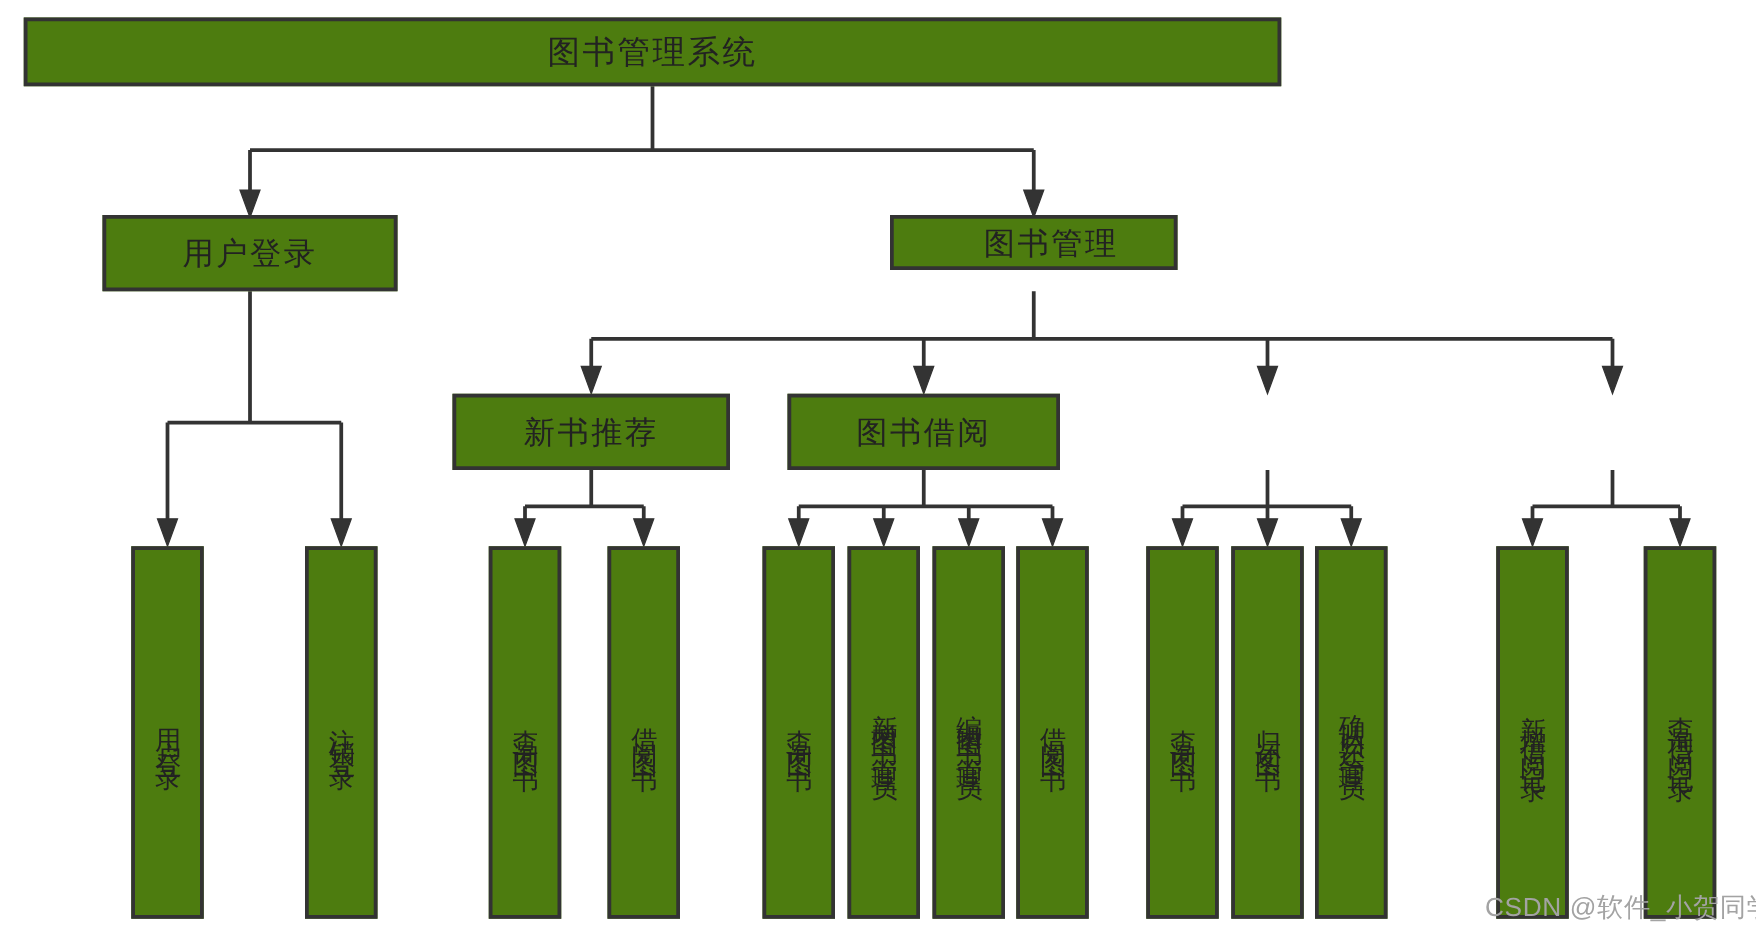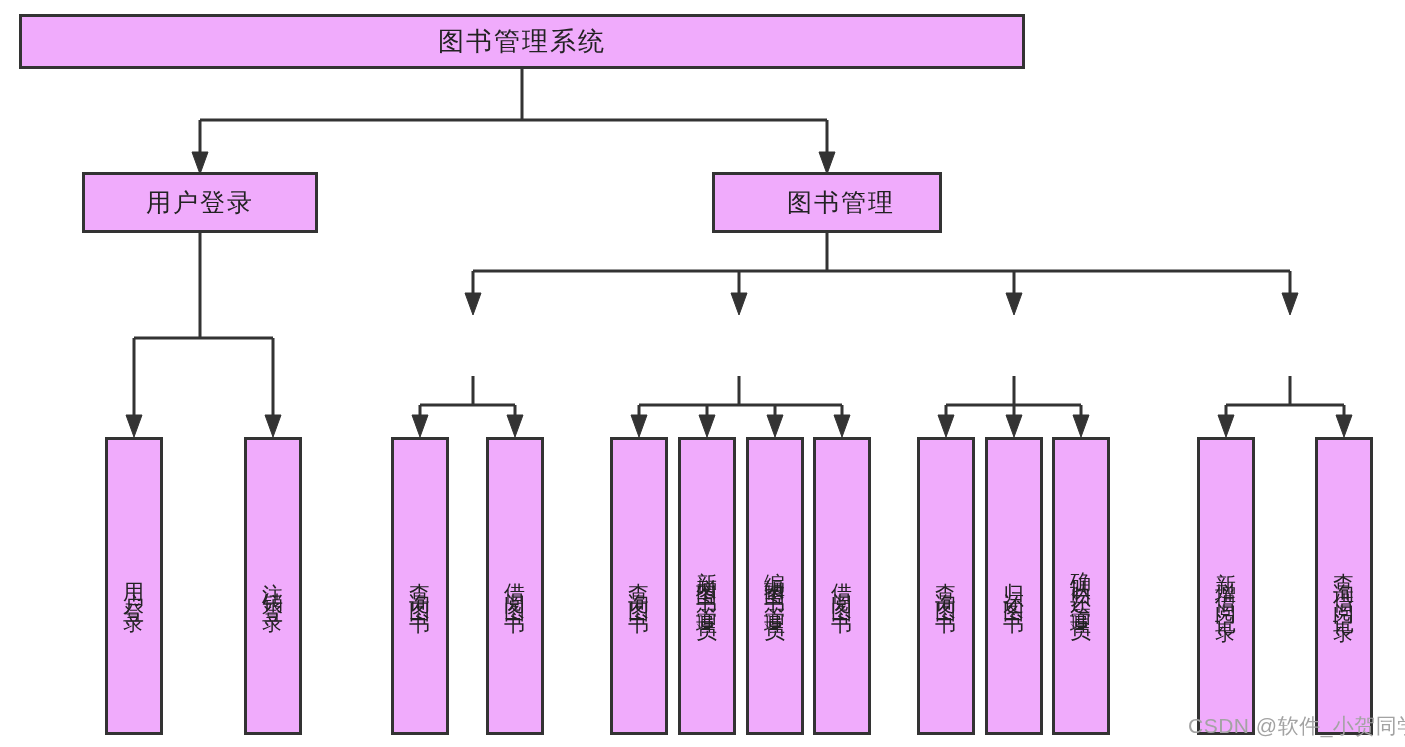--- a/index.html
+++ b/index.html
@@ -28,21 +28,21 @@
   }
   .connectors polygon {
     fill: #333333;
     stroke: #333333;
     stroke-width: 1;
   }
   .node {
     position: absolute;
     box-sizing: border-box;
     border: 3px solid #333333;
-    background: #f0abfc;
+    background: #4d7c0f;
     display: flex;
     align-items: center;
     justify-content: center;
     color: #222222;
     text-align: center;
     z-index: 2;
   }
   .node.h {
     font-size: 25px;
     letter-spacing: 2px;
@@ -121,22 +121,24 @@
     <g>
       <path d="M1290 376 V405 M1226 405 H1344 M1226 405 V419 M1344 405 V419"></path>
       <polygon points="1218,415 1234,415 1226,437"></polygon>
       <polygon points="1336,415 1352,415 1344,437"></polygon>
     </g>
   </svg>
 
   <div class="node h root" style="left:19px; top:14px; width:1006px; height:55px;">图书管理系统</div>
 
   <div class="node h" style="left:82px; top:172px; width:236px; height:61px;">用户登录</div>
-  <div class="node h" style="left:712px; top:172px; width:230px; height:61px;padding-left:28px;">图书管理</div>
+  <div class="node h" style="left:712px; top:172px; width:230px; height:44px;padding-left:28px;">图书管理</div>
 
+  <div class="node h" style="left:362px; top:315px; width:222px; height:61px;">新书推荐</div>
+  <div class="node h" style="left:630px; top:315px; width:218px; height:61px;">图书借阅</div>
 
   <div class="node v" style="left:105px; top:437px; width:58px; height:298px;">用户登录</div>
   <div class="node v" style="left:244px; top:437px; width:58px; height:298px;">注销登录</div>
 
   <div class="node v" style="left:391px; top:437px; width:58px; height:298px;">查询图书</div>
   <div class="node v" style="left:486px; top:437px; width:58px; height:298px;">借阅图书</div>
 
   <div class="node v" style="left:610px; top:437px; width:58px; height:298px;">查询图书</div>
   <div class="node v long" style="left:678px; top:437px; width:58px; height:298px;">新增图书（管理员）</div>
   <div class="node v long" style="left:746px; top:437px; width:58px; height:298px;">编辑图书（管理员）</div>

